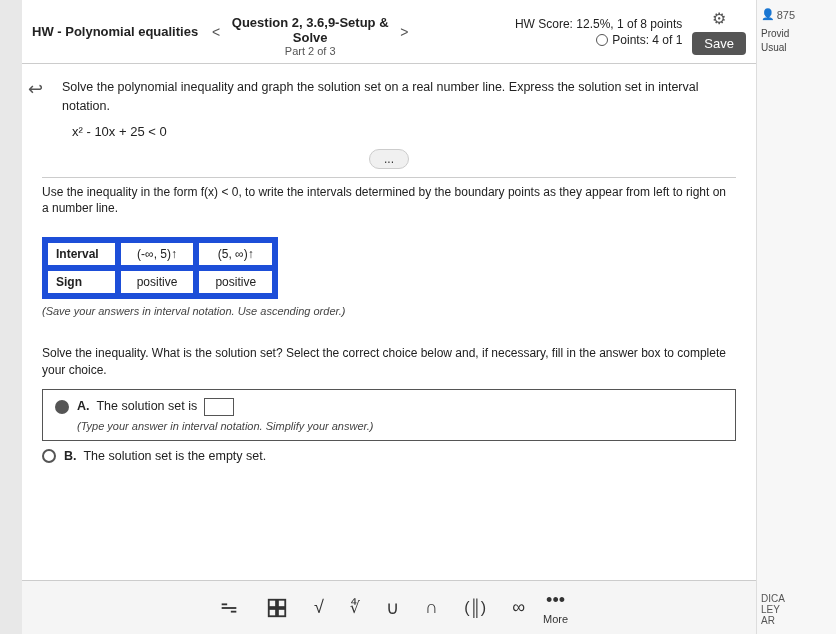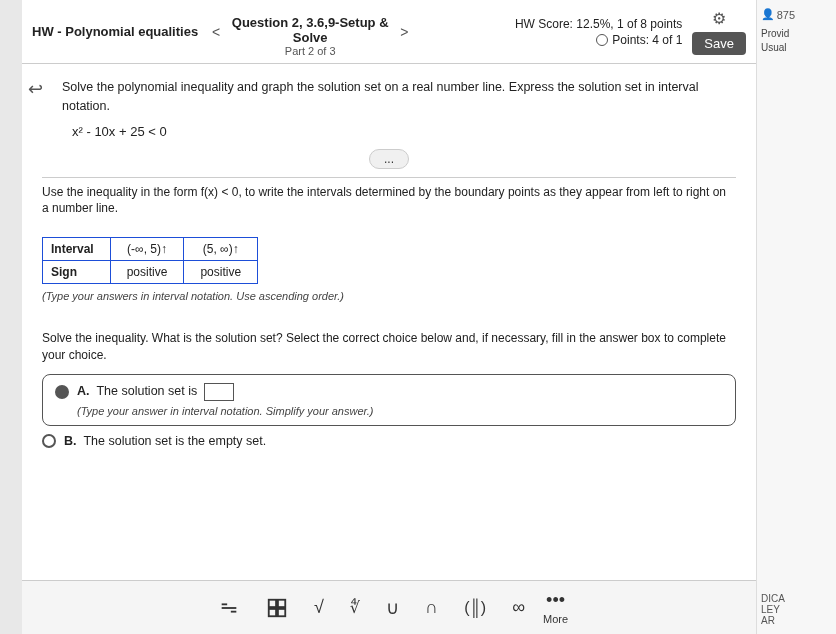--- a/index.html
+++ b/index.html
@@ -241,21 +241,21 @@
     }
 
     
     .interval-table {
       border-collapse: collapse;
       margin-bottom: 6px;
       font-size: 12px;
     }
 
     .interval-table td, .interval-table th {
-      border: 1px solid #1d4ed8;
+      border: 6px solid #1d4ed8;
       padding: 4px 16px;
       text-align: center;
       color: #222;
     }
 
     .interval-table .row-label {
       text-align: left;
       padding-left: 8px;
       font-weight: bold;
     }
@@ -271,21 +271,21 @@
       font-size: 12px;
       color: #222;
       margin-bottom: 10px;
       line-height: 1.4;
       margin-top: 28px;
     }
 
     
     .choice-a {
       border: 1.5px solid #555;
-      border-radius: 8px;
+      border-radius: 0;
       padding: 8px 12px;
       margin-bottom: 8px;
       display: flex;
       flex-direction: column;
       gap: 4px;
       justify-content: space-between;
     }
 
     .choice-row {
       display: flex;
@@ -450,21 +450,21 @@
         <td>(5, ∞)↑</td>
       </tr>
       <tr>
         <td class="row-label">Sign</td>
         <td>positive</td>
         <td>positive</td>
       </tr>
     </tbody>
       </table>
 
-    <p class="type-note">(Type your answers in interval notation. Use ascending order.)</p>
+    <p class="type-note">(Save your answers in interval notation. Use ascending order.)</p>
 
     <p class="solve-instruction">Solve the inequality. What is the solution set? Select the correct choice below and, if necessary, fill in the answer box to complete your choice.</p>
 
     <div class="choice-a">
       <div class="choice-row">
         <div class="radio-selected"></div>
         <span class="choice-label">
           <strong>A.</strong>
           &nbsp;<span>The solution set is</span>
           &nbsp;<span class="answer-box"></span>

